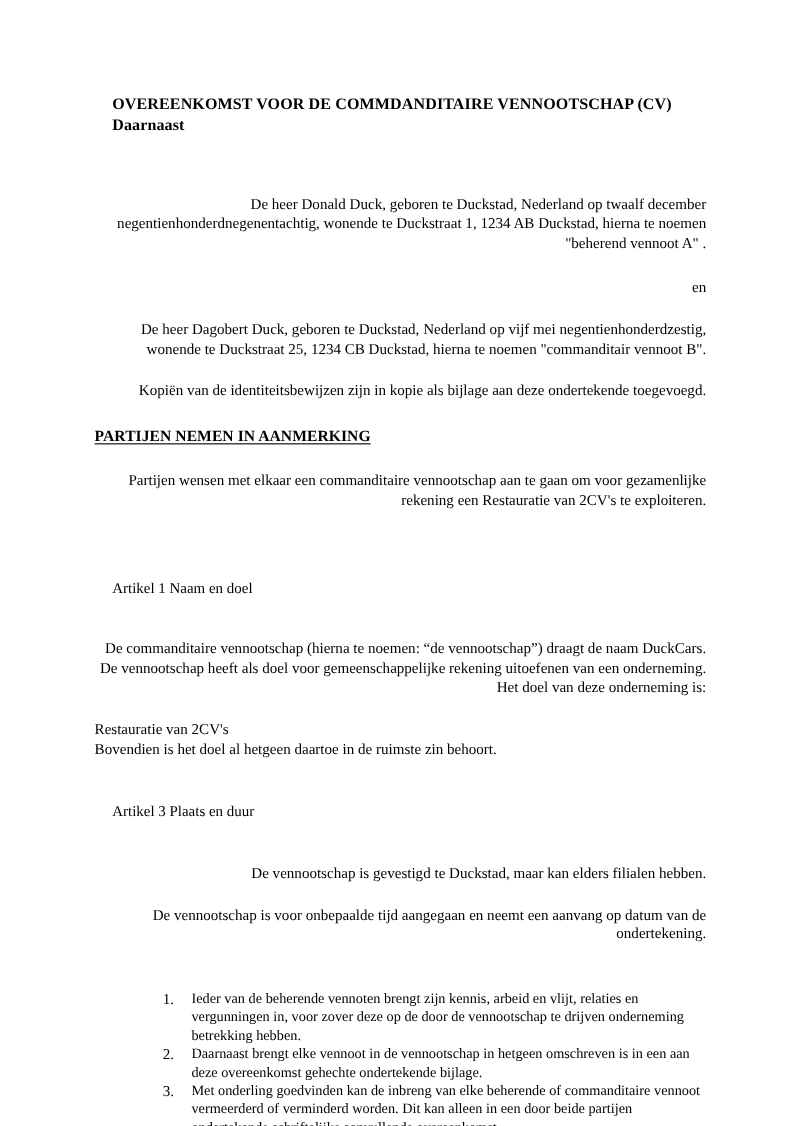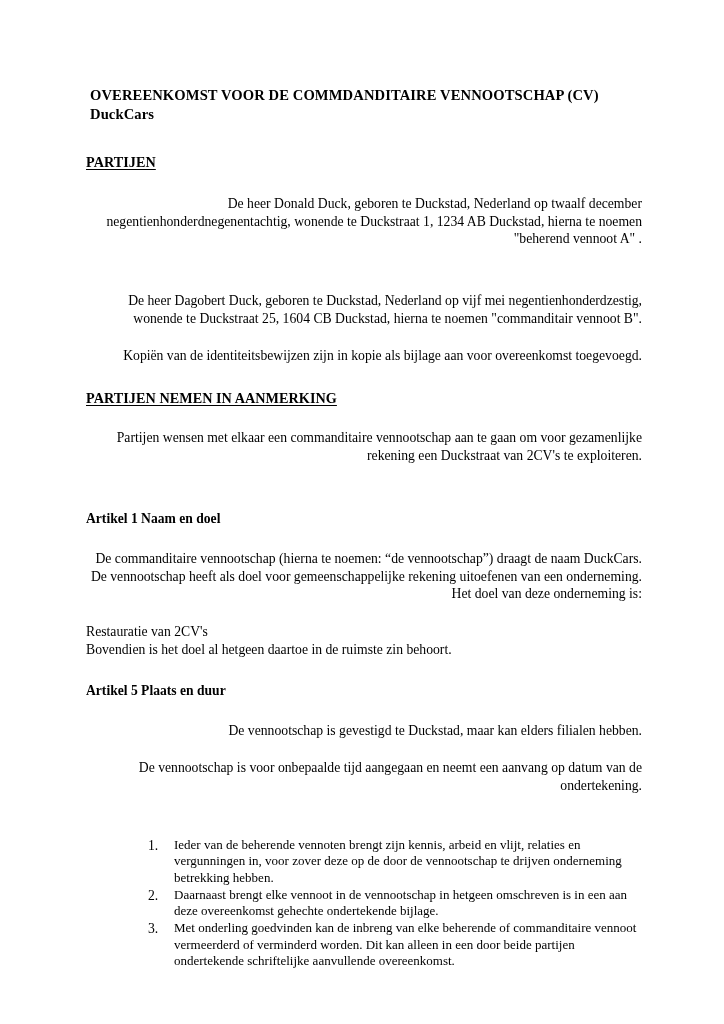--- a/index.html
+++ b/index.html
@@ -26,44 +26,44 @@
   }
   .doc-body {
     width: 556px;
   }
 
   
   .doc-title {
     font-size: 14.6px;
     font-weight: bold;
     line-height: 1.33;
-    margin: 0 0 0 4px;
+    margin: 0 0 0 16px;
     letter-spacing: 0.1px;
   }
   .doc-title .title-line2 {
     display: block;
   }
 
   
   .section-heading {
     font-size: 14.2px;
     font-weight: bold;
     text-decoration: underline;
     text-underline-offset: 2px;
     line-height: 1.3;
     margin: 0;
     letter-spacing: 0.05px;
   }
 
   
   .article-heading {
     font-size: 13.6px;
-    font-weight: bold;
+    font-weight: normal;
     line-height: 1.3;
-    margin: 0;
+    margin: 16px;
   }
 
   
   .para {
     font-size: 13.7px;
     line-height: 1.285;
     margin: 0;
     text-align: right;
   }
   .para-tight {
@@ -105,69 +105,69 @@
   }
 </style>
 </head>
 <body>
 
 <div class="page">
   <div class="doc-body">
 
     <h1 class="doc-title">
       <span>OVEREENKOMST VOOR DE COMMDANDITAIRE VENNOOTSCHAP (CV)</span>
-      <span class="title-line2">DuckCars</span>
+      <span class="title-line2">Daarnaast</span>
     </h1>
 
     <div class="sp-28"></div>
 
-    <h2 class="section-heading">PARTIJEN</h2>
 
     <div class="sp-24"></div>
 
     <p class="para">De heer Donald Duck, geboren te Duckstad, Nederland op twaalf december negentienhonderdnegenentachtig, wonende te Duckstraat 1, 1234 AB Duckstad, hierna te noemen "beherend vennoot A" .</p>
 
     <div class="sp-22"></div>
 
+    <p class="para">en</p>
 
     <div class="sp-22"></div>
 
-    <p class="para">De heer Dagobert Duck, geboren te Duckstad, Nederland op vijf mei negentienhonderdzestig, wonende te Duckstraat 25, 1604 CB Duckstad, hierna te noemen "commanditair vennoot B".</p>
+    <p class="para">De heer Dagobert Duck, geboren te Duckstad, Nederland op vijf mei negentienhonderdzestig, wonende te Duckstraat 25, 1234 CB Duckstad, hierna te noemen "commanditair vennoot B".</p>
 
     <div class="sp-20"></div>
 
-    <p class="para">Kopiën van de identiteitsbewijzen zijn in kopie als bijlage aan voor overeenkomst toegevoegd.</p>
+    <p class="para">Kopiën van de identiteitsbewijzen zijn in kopie als bijlage aan deze ondertekende toegevoegd.</p>
 
     <div class="sp-24"></div>
 
     <h2 class="section-heading">PARTIJEN NEMEN IN AANMERKING</h2>
 
     <div class="sp-22"></div>
 
-    <p class="para">Partijen wensen met elkaar een commanditaire vennootschap aan te gaan om voor gezamenlijke rekening een Duckstraat van 2CV's te exploiteren.</p>
+    <p class="para">Partijen wensen met elkaar een commanditaire vennootschap aan te gaan om voor gezamenlijke rekening een Restauratie van 2CV's te exploiteren.</p>
 
     <div class="sp-22"></div>
 
 
     <div class="sp-24"></div>
 
     <h3 class="article-heading">Artikel 1 Naam en doel</h3>
 
     <div class="sp-22"></div>
 
     <p class="para">De commanditaire vennootschap (hierna te noemen: “de vennootschap”) draagt de naam DuckCars. De vennootschap heeft als doel voor gemeenschappelijke rekening uitoefenen van een onderneming. Het doel van deze onderneming is:</p>
 
     <div class="sp-20"></div>
 
     <p class="para-tight">Restauratie van 2CV's</p>
     <p class="para-tight">Bovendien is het doel al hetgeen daartoe in de ruimste zin behoort.</p>
 
     <div class="sp-24"></div>
 
-    <h3 class="article-heading">Artikel 5 Plaats en duur</h3>
+    <h3 class="article-heading">Artikel 3 Plaats en duur</h3>
 
     <div class="sp-22"></div>
 
     <p class="para">De vennootschap is gevestigd te Duckstad, maar kan elders filialen hebben.</p>
 
     <div class="sp-20"></div>
 
     <p class="para">De vennootschap is voor onbepaalde tijd aangegaan en neemt een aanvang op datum van de ondertekening.</p>
 
     <div class="sp-24"></div>

